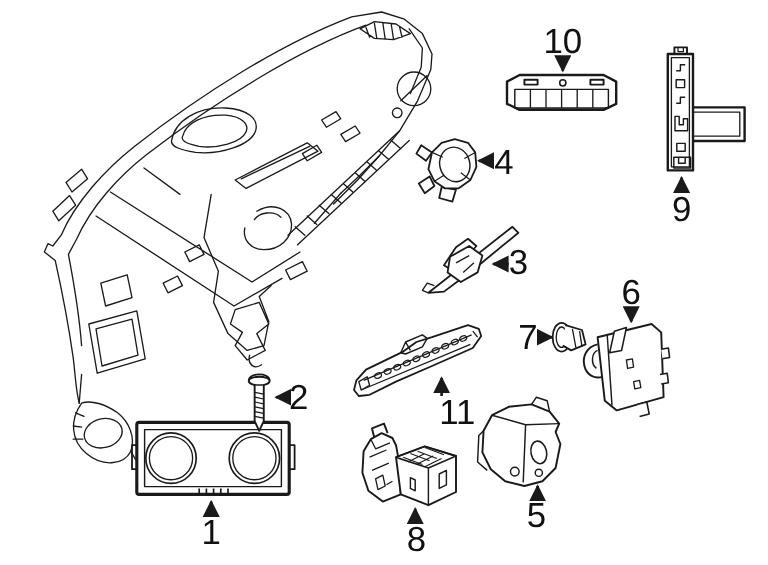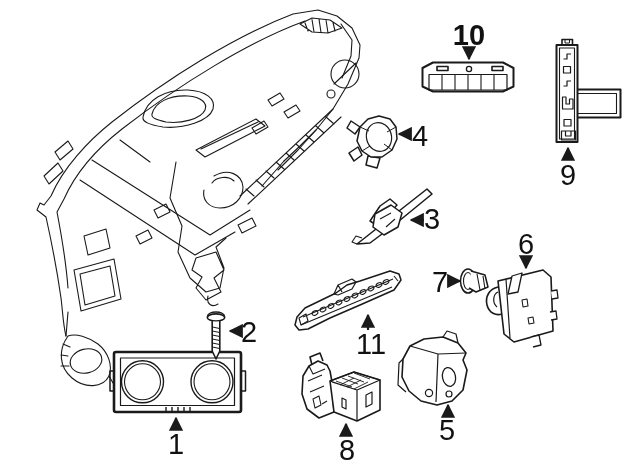--- a/index.html
+++ b/index.html
@@ -15,22 +15,22 @@
   }
   .lbl-1{left:176px;top:430px;}
   .lbl-2{left:249px;top:318px;}
   .lbl-3{left:432px;top:205px;}
   .lbl-4{left:420px;top:122px;}
   .lbl-5{left:447px;top:416px;}
   .lbl-6{left:526px;top:230px;}
   .lbl-7{left:440px;top:268px;}
   .lbl-8{left:347px;top:436px;}
   .lbl-9{left:568px;top:161px;}
-  .lbl-10{left:469px;top:21px;font-weight:bold;}
-  .lbl-11{left:371px;top:330px;}
+  .lbl-10{left:469px;top:21px;}
+  .lbl-11{left:381px;top:330px;}
 </style>
 </head>
 <body>
 
 <div class="stage">
 
 <svg width="640" height="471" viewBox="0 0 640 471">
   <defs>
     <marker id="arrow" viewBox="0 0 10 10" refX="9" refY="5" markerWidth="6.5" markerHeight="6.5" orient="auto-start-reverse">
       <path d="M0,0 L10,5 L0,10 Z" fill="#1a1a1a"></path>

